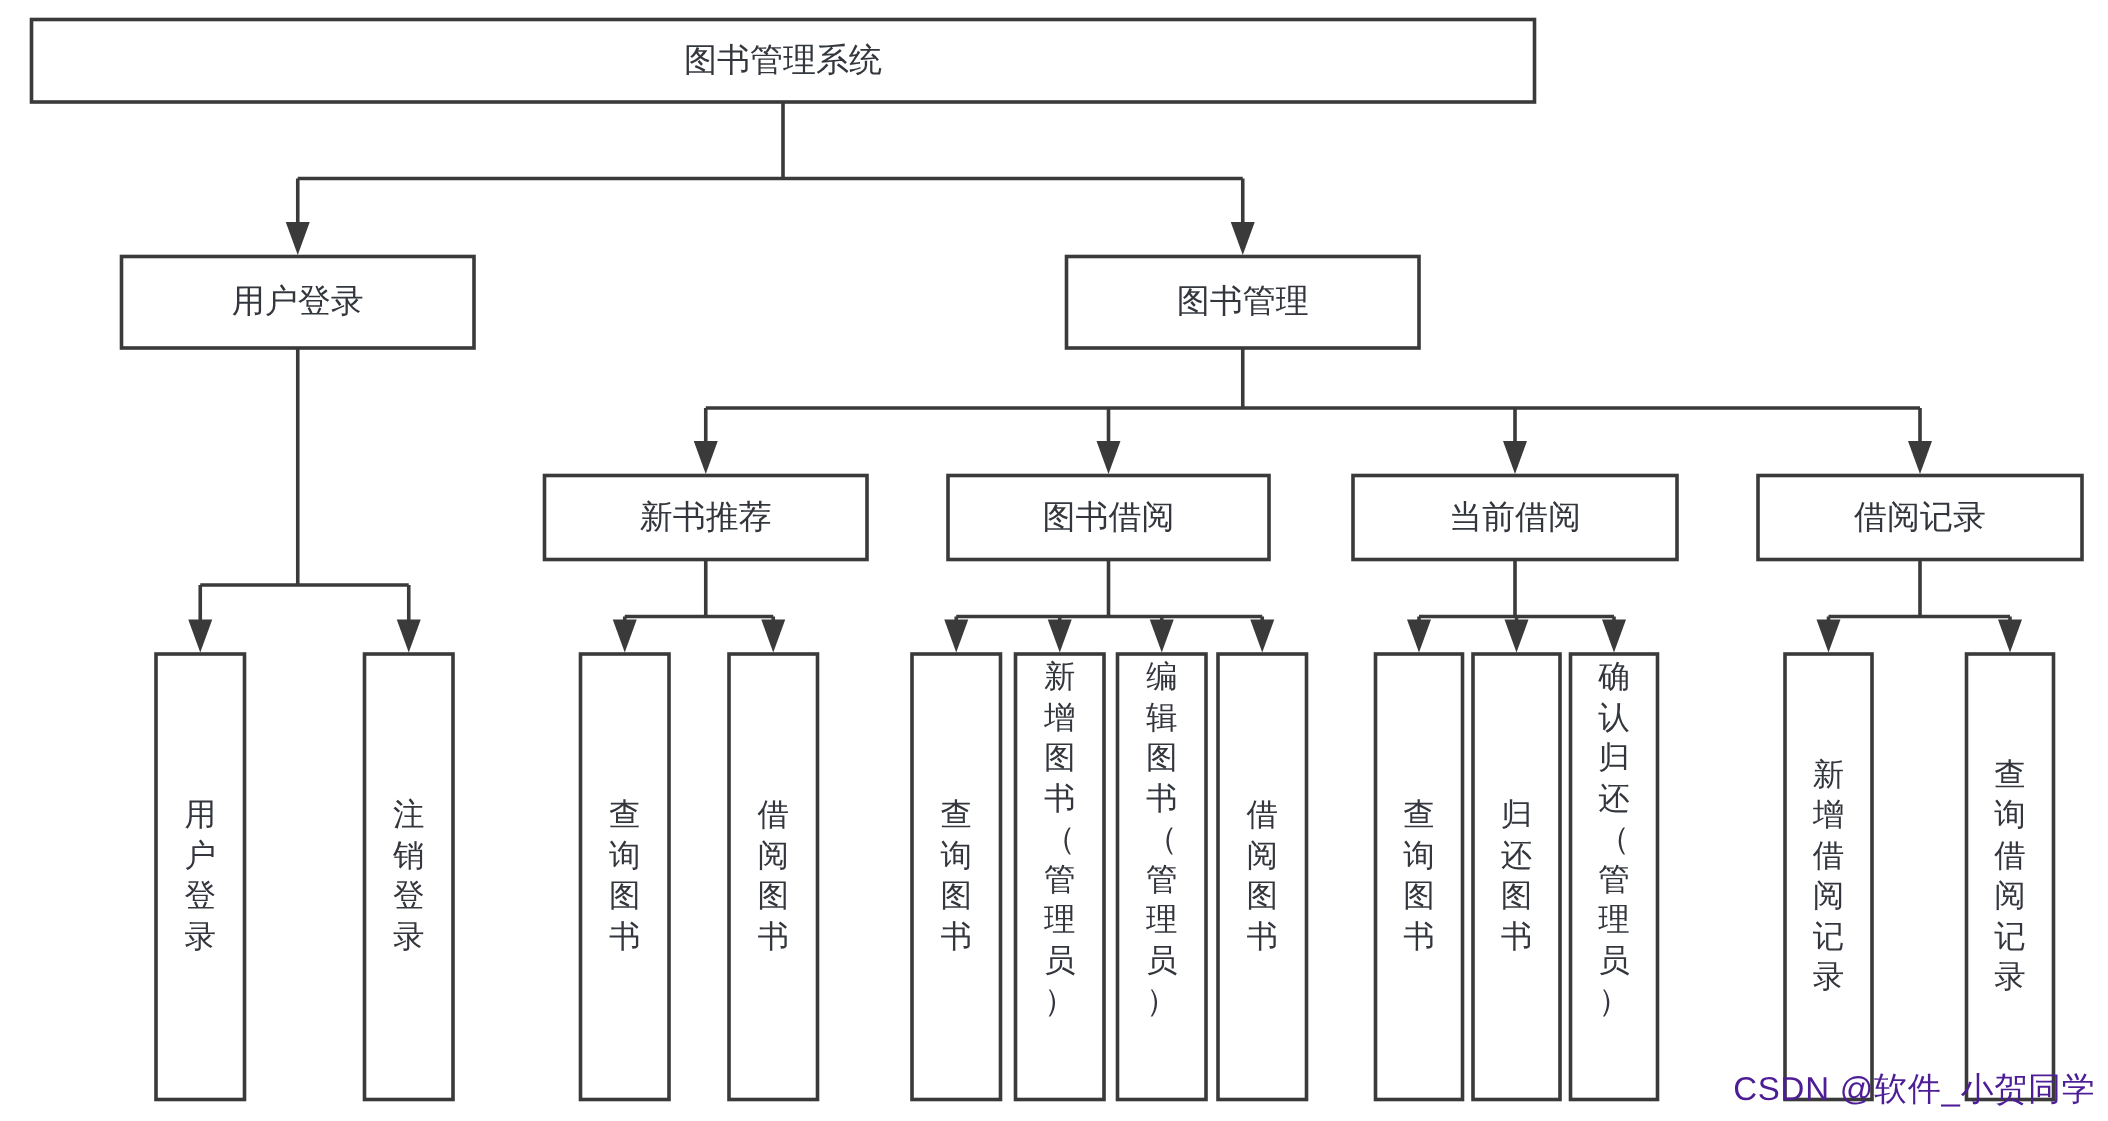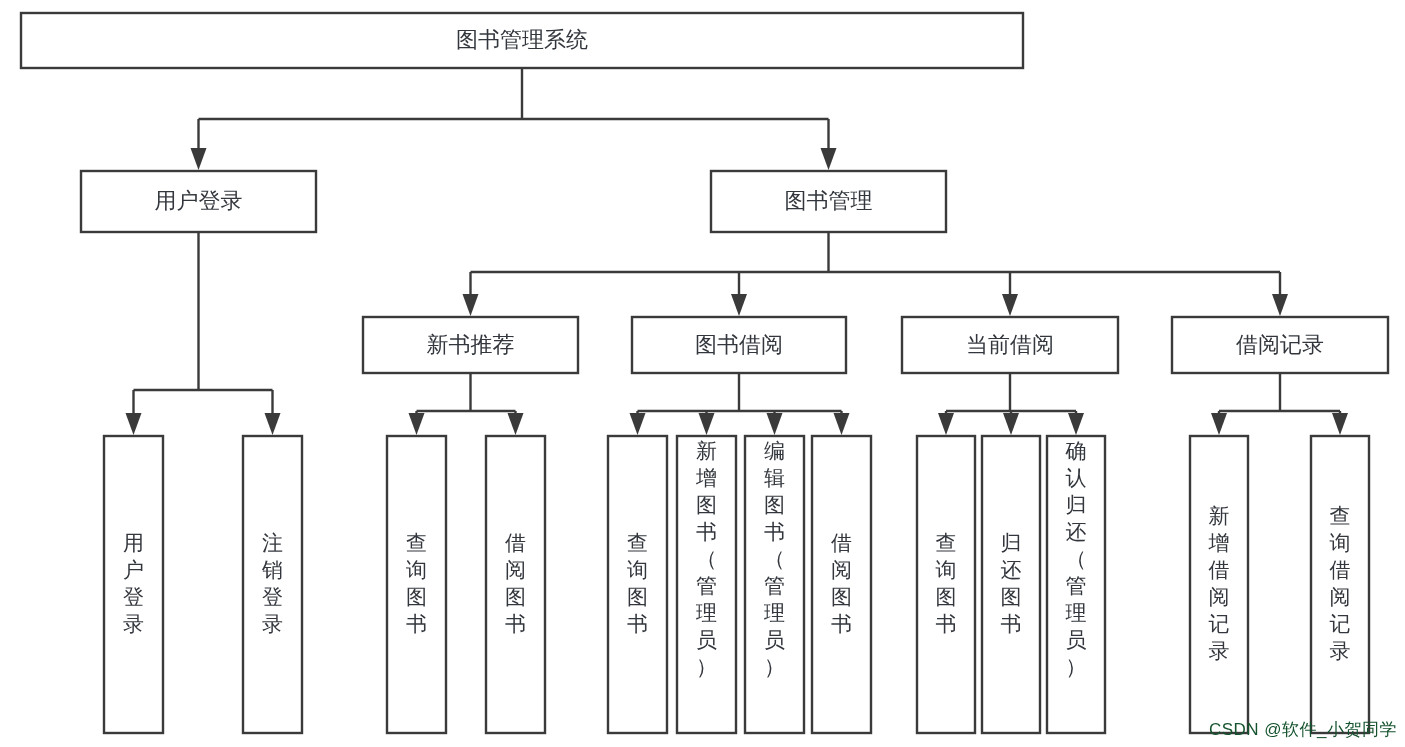--- a/index.html
+++ b/index.html
@@ -51,22 +51,22 @@
   }
   .arrow-head {
     fill: #3a3a3a;
     stroke: none;
   }
   .watermark {
     position: absolute;
     right: 8px;
     bottom: 6px;
     font-family: "Liberation Sans", "DejaVu Sans", sans-serif;
-    font-size: 17px;
-    color: #14532d;
+    font-size: 22px;
+    color: #4c1d95;
     letter-spacing: 0.5px;
     white-space: nowrap;
     pointer-events: none;
     margin-top: 12px;
   }
 </style>
 </head>
 <body>
 
 <div id="diagram-root">

